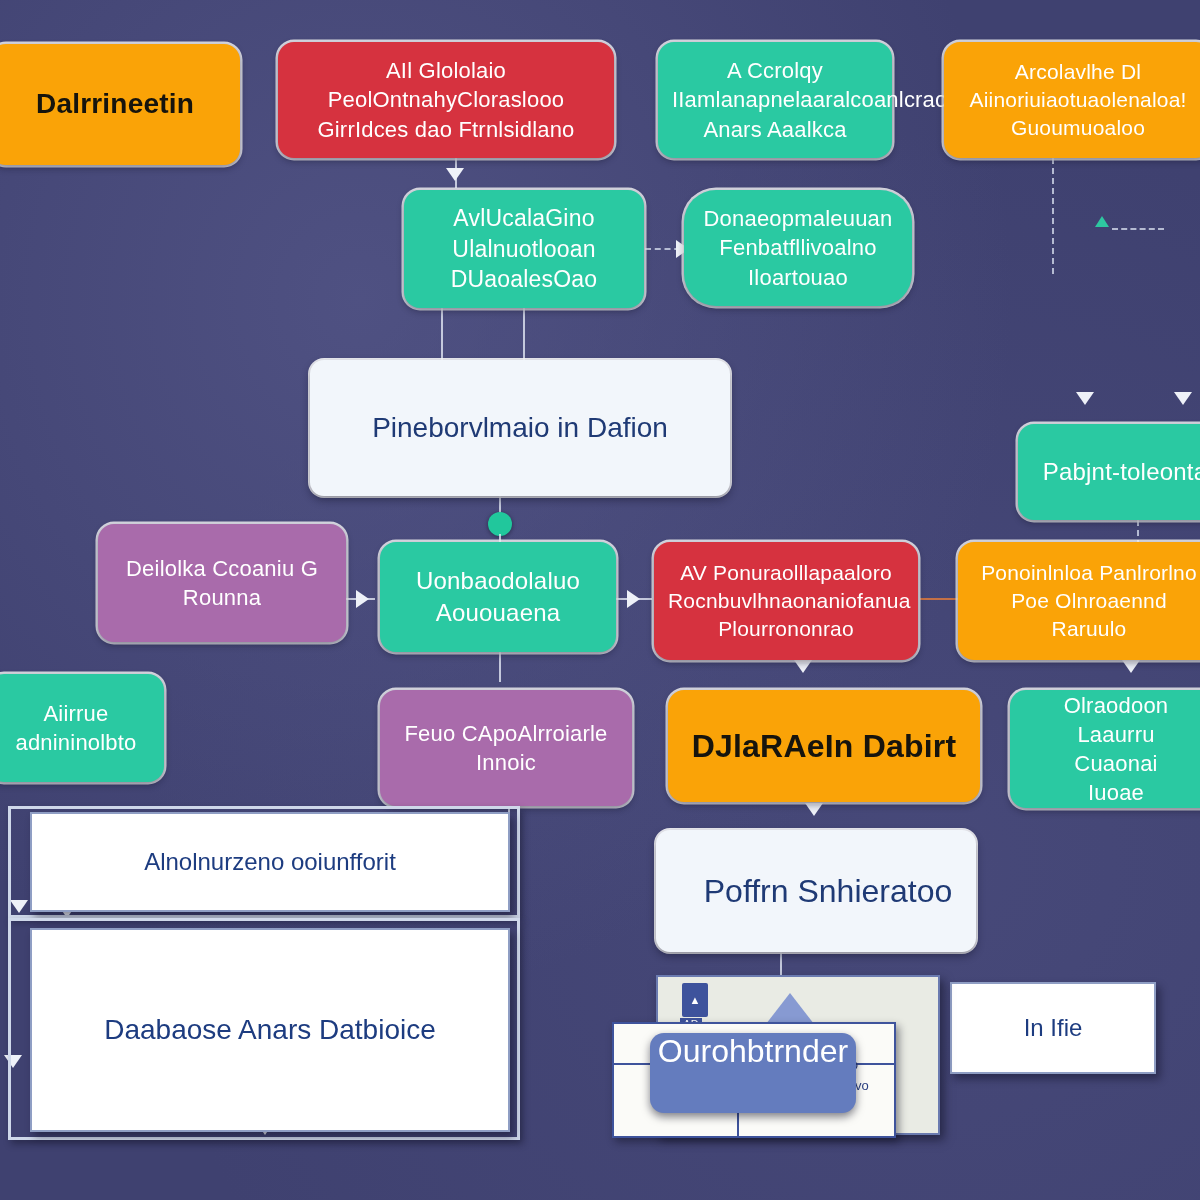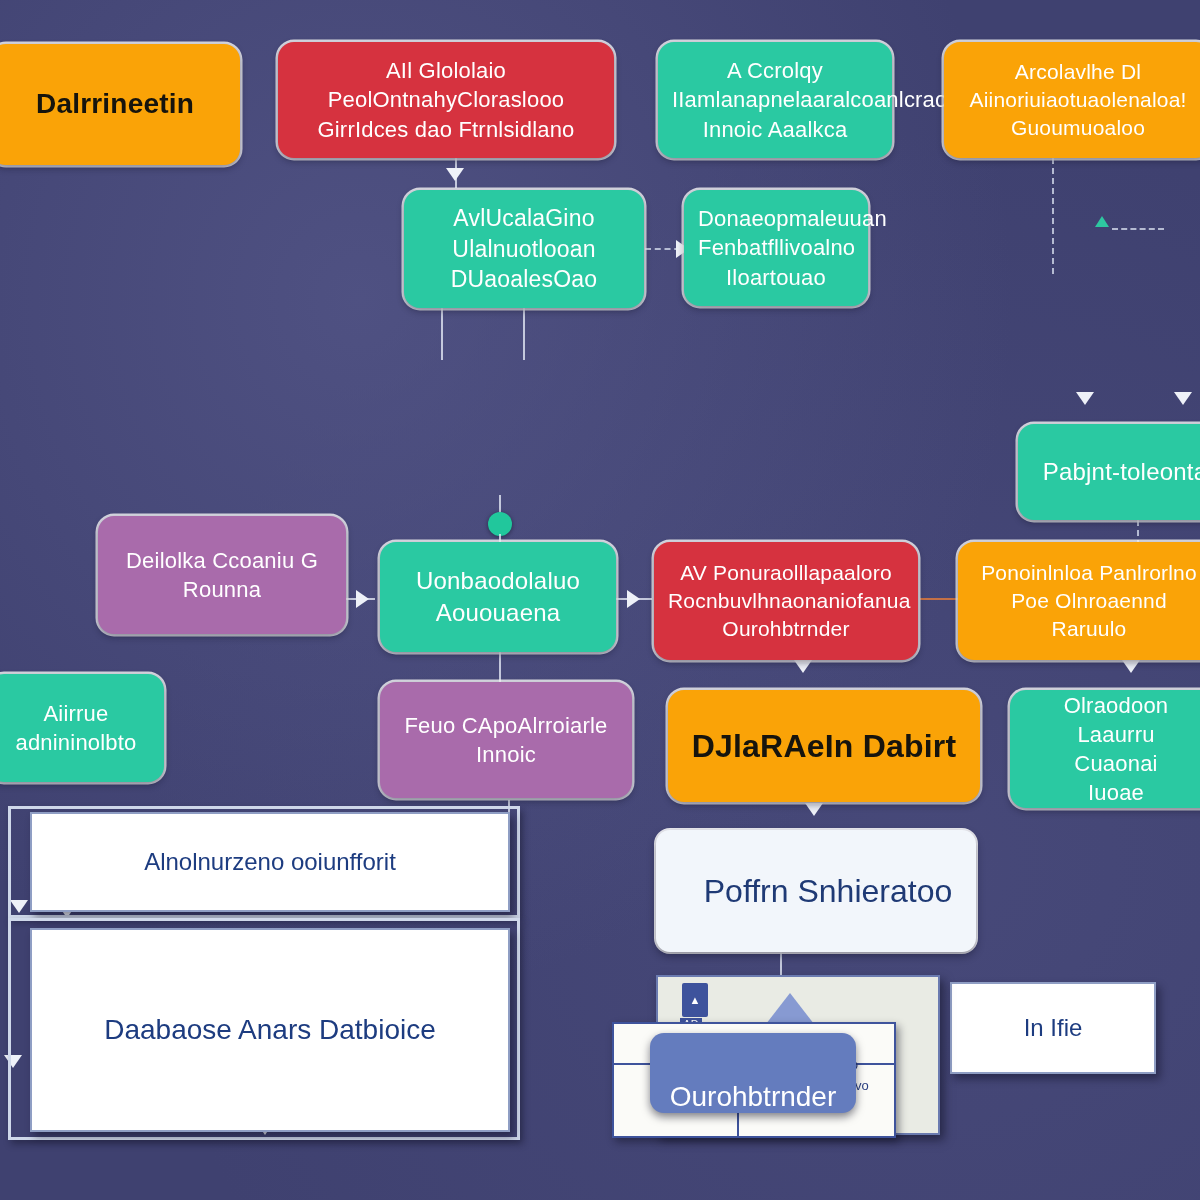--- a/index.html
+++ b/index.html
@@ -33,21 +33,21 @@
     box-shadow: 0 3px 7px rgba(14,14,34,0.42),
                 0 0 0 2.5px rgba(255,255,255,0.80);
     white-space: pre-line;
   }
   .node .lbl { display:block; width: 100%; }
 
   .orange  { background: #faa307; color: #ffffff; }
   .orange-dark-text { background: #faa307; color: #16140d; }
   .red     { background: #d6323f; color: #ffffff; }
   .teal    { background: #2ac9a2; color: #ffffff; }
-  .purple  { background: #a96bab; color: #ffffff; }
+  .purple  { background: #a96bab; color: #ffffff; margin-top: 8px; }
 
   .t-bold   { font-weight: 700; }
   .t-28     { font-size: 28px; }
   .t-26     { font-size: 32px; }
   .t-24     { font-size: 24px; }
   .t-23     { font-size: 23px; }
   .t-22     { font-size: 22px; }
   .t-21     { font-size: 21px; }
 
   
@@ -137,25 +137,25 @@
   }
   .dlg-inner {
     position: absolute;
     background: #fbfbf8;
     border: 2px solid #3e539c;
     box-shadow: 3px 4px 8px rgba(10,10,26,.45);
   }
   .dlg-divider { position:absolute; background:#3e539c; }
   .blue-btn {
     position: absolute;
-    display: flex; align-items: flex-end; justify-content: center;
+    display: flex; align-items: flex-start; justify-content: center;
     background: #647cbe;
     color: #ffffff;
     border-radius: 14px;
-    font-size: 28px;
+    font-size: 32px;
     box-shadow: 0 4px 9px rgba(10,10,26,.5);
   }
   .blue-badge {
     position: absolute;
     background: #3e539c;
     color: #ffffff;
     display:flex; align-items:center; justify-content:center;
     font-size: 11px;
   }
   .blue-tri {
@@ -228,61 +228,64 @@
 
   <div class="node red t-22" style="left:278px; top:42px; width:336px; height:116px;">
     <span class="lbl">AIl Glololaio
 PeolOntnahyCloraslooo
 GirrIdces dao Ftrnlsidlano</span>
   </div>
 
   <div class="node teal t-22" style="left:658px; top:42px; width:234px; height:116px;">
     <span class="lbl">A Ccrolqy
 IIamlanapnelaaralcoanlcrao
-Innoic Aaalkca</span>
+Anars Aaalkca</span>
   </div>
 
   <div class="node orange t-21" style="left:944px; top:42px; width:268px; height:116px;">
     <span class="lbl">Arcolavlhe Dl
 Aiinoriuiaotuaolenaloa!
 Guoumuoaloo</span>
   </div>
 
   <div class="node teal t-23" style="left:404px; top:190px; width:240px; height:118px;">
     <span class="lbl">AvlUcalaGino
 Ulalnuotlooan
 DUaoalesOao</span>
   </div>
 
-  <div class="node teal t-22" style="left:684px; top:190px; width:184px; height:116px;">
+  <div class="node teal t-22" style="left:684px; top:190px; width:228px; height:116px;border-radius:32px;">
     <span class="lbl">Donaeopmaleuuan
 Fenbatfllivoalno
 Iloartouao</span>
   </div>
 
 
+  <div class="card t-28" style="left:310px; top:360px; width:420px; height:136px;">
+    <span class="lbl">Pineborvlmaio in  Dafion</span>
+  </div>
 
   <div class="node teal t-24" style="left:1018px; top:424px; width:214px; height:96px;">
     <span class="lbl">Pabjnt-toleonta</span>
   </div>
 
   <div class="node purple t-22" style="left:98px; top:516px; width:248px; height:118px;">
     <span class="lbl">Deilolka Ccoaniu G
 Rounna</span>
   </div>
 
   <div class="node teal t-24" style="left:380px; top:542px; width:236px; height:110px;">
     <span class="lbl">Uonbaodolaluo
 Aououaena</span>
   </div>
 
   <div class="node red t-21" style="left:654px; top:542px; width:264px; height:118px;">
     <span class="lbl">AV Ponuraolllapaaloro
 Rocnbuvlhnaonaniofanua
-Ourohbtrnder</span>
+Plourrononrao</span>
   </div>
 
   <div class="node orange t-21" style="left:958px; top:542px; width:262px; height:118px;">
     <span class="lbl">Ponoinlnloa Panlrorlno
 Poe Olnroaennd
 Raruulo</span>
   </div>
 
   <div class="node teal t-22" style="left:-12px; top:674px; width:176px; height:108px;">
     <span class="lbl">Aiirrue

